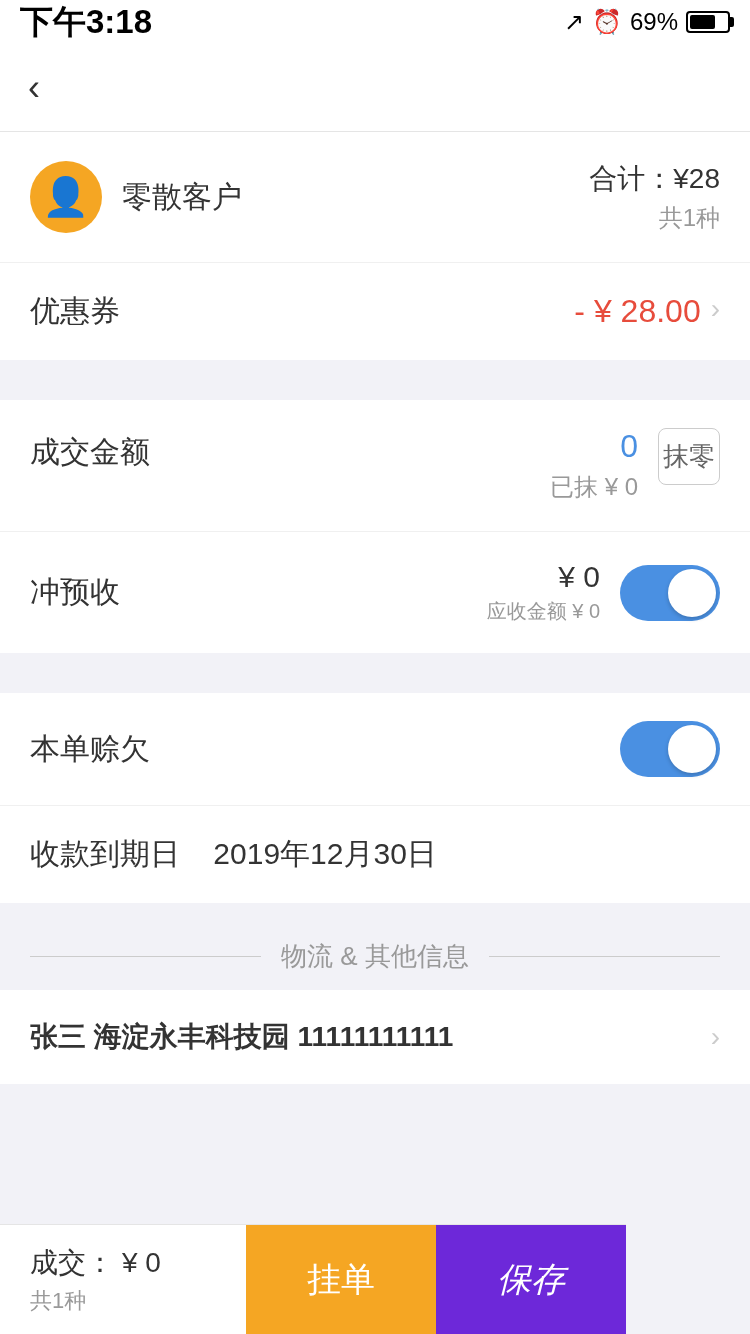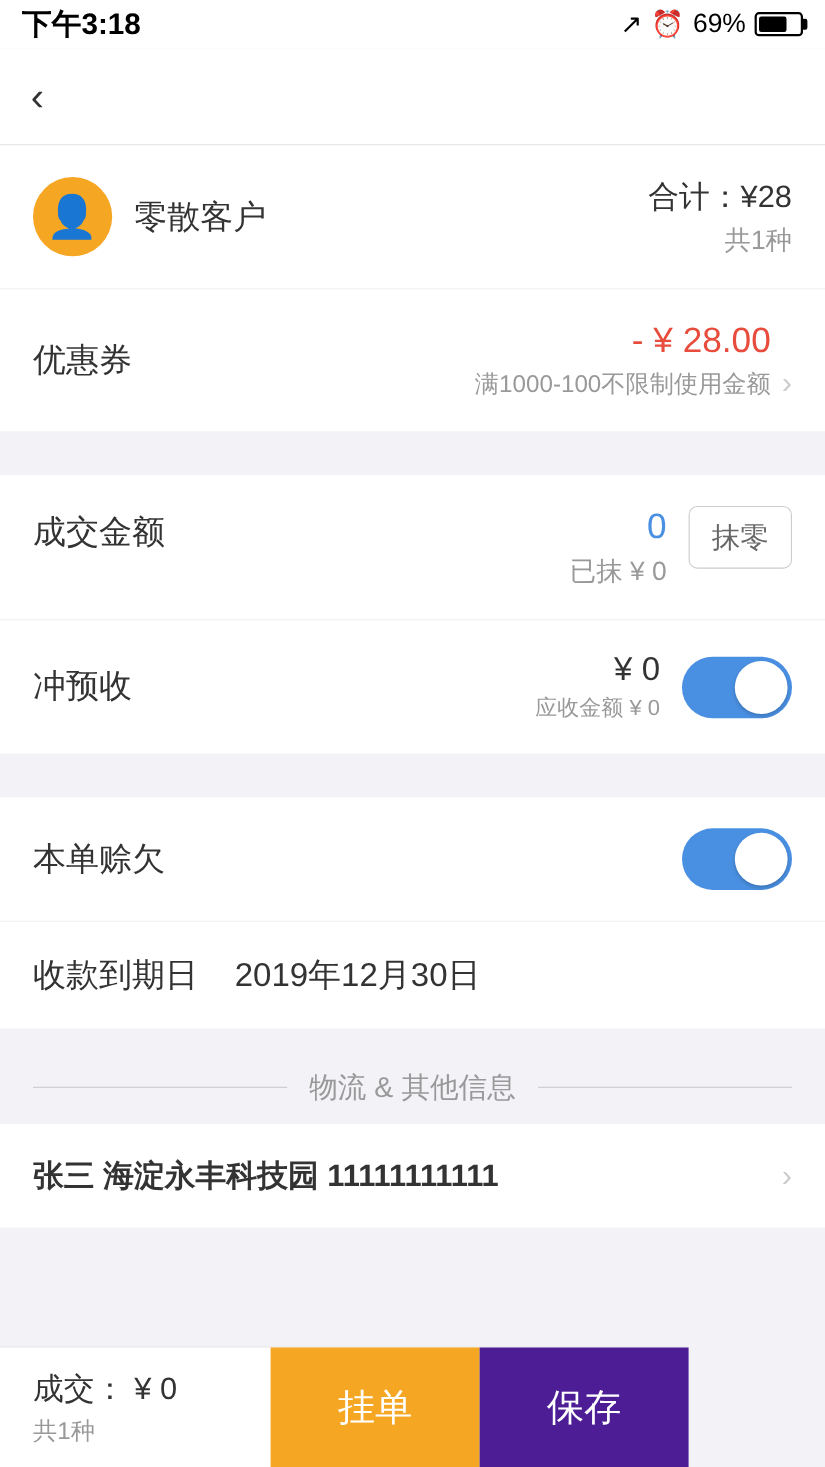--- a/index.html
+++ b/index.html
@@ -21,21 +21,21 @@
       height: 44px;
       display: flex;
       align-items: center;
       justify-content: space-between;
       padding: 0 20px;
       font-size: 24px;
       font-weight: 500;
       color: #000;
     }
     .status-left { display: flex; align-items: center; gap: 10px; }
-    .status-center { font-size: 27px; font-weight: 600; }
+    .status-center { font-size: 33px; font-weight: 600; }
     .status-right { display: flex; align-items: center; gap: 8px; font-size: 24px; }
     .battery-icon {
       width: 44px; height: 22px; border: 2px solid #000; border-radius: 4px; position: relative; display: inline-flex; align-items: center; padding: 2px;
     }
     .battery-icon::after { content: ''; position: absolute; right: -6px; top: 50%; transform: translateY(-50%); width: 4px; height: 10px; background: #000; border-radius: 0 2px 2px 0; }
     .battery-fill { background: #000; height: 100%; width: 69%; border-radius: 2px; }
 
     
     .nav-bar {
       background: #fff;
@@ -110,21 +110,21 @@
       align-items: flex-start;
       justify-content: space-between;
       padding: 28px 30px;
     }
     .row-label { font-size: 30px; color: #333; padding-top: 4px; }
     .transaction-right { text-align: right; display: flex; align-items: flex-start; gap: 20px; }
     .amount-input-area { text-align: right; }
     .amount-value { font-size: 32px; color: #4a90e2; font-weight: 500; }
     .amount-sub { font-size: 24px; color: #999; margin-top: 6px; }
     .round-btn {
-      border: 1px solid #ccc; border-radius: 8px; padding: 10px 20px; font-size: 26px; color: #666; background: #fff; cursor: pointer; white-space: nowrap; margin-top: 0;
+      border: 1px solid #ccc; border-radius: 8px; padding: 10px 4px; font-size: 26px; color: #666; background: #fff; cursor: pointer; white-space: nowrap; margin-top: 0;
     }
 
     
     .precollect-row {
       display: flex;
       align-items: center;
       justify-content: space-between;
       padding: 28px 30px;
       border-top: 1px solid #f0f0f0;
     }
@@ -205,21 +205,21 @@
       display: flex;
       align-items: center;
       justify-content: center;
       font-size: 34px;
       font-weight: 500;
       color: #fff;
       cursor: pointer;
       text-align: right;
     }
     .btn-hold { background: #f5a623; }
-    .btn-save { background: #4c1d95; }
+    .btn-save { background: #6d28d9; font-style: italic; }
 
     
     .wifi-icon { display: inline-block; font-size: 22px; }
   </style>
 </head>
 <body>
 
 <div class="status-bar">
   <div class="status-center">下午3:18</div>
   <div class="status-right">
@@ -247,24 +247,23 @@
         <span class="customer-name">零散客户</span>
       </div>
       <div class="customer-right">
         <div class="total-amount">合计：¥28</div>
         <div class="total-count">共1种</div>
       </div>
     </div>
 
     <div class="coupon-row">
       <span class="coupon-label">优惠券</span>
-      <div style="display:flex;align-items:flex-end;">
+      <div style="display:flex;align-items:flex-start;">
         <div class="coupon-right">
           <div class="coupon-value">- ¥ 28.00</div>
-          <div class="coupon-desc">满1000-100不限制使用金额</div>
         </div>
         <span class="chevron">›</span>
       </div>
     </div>
   </div>
 
   <div class="divider-gray"></div>
 
   <div class="section">
 

